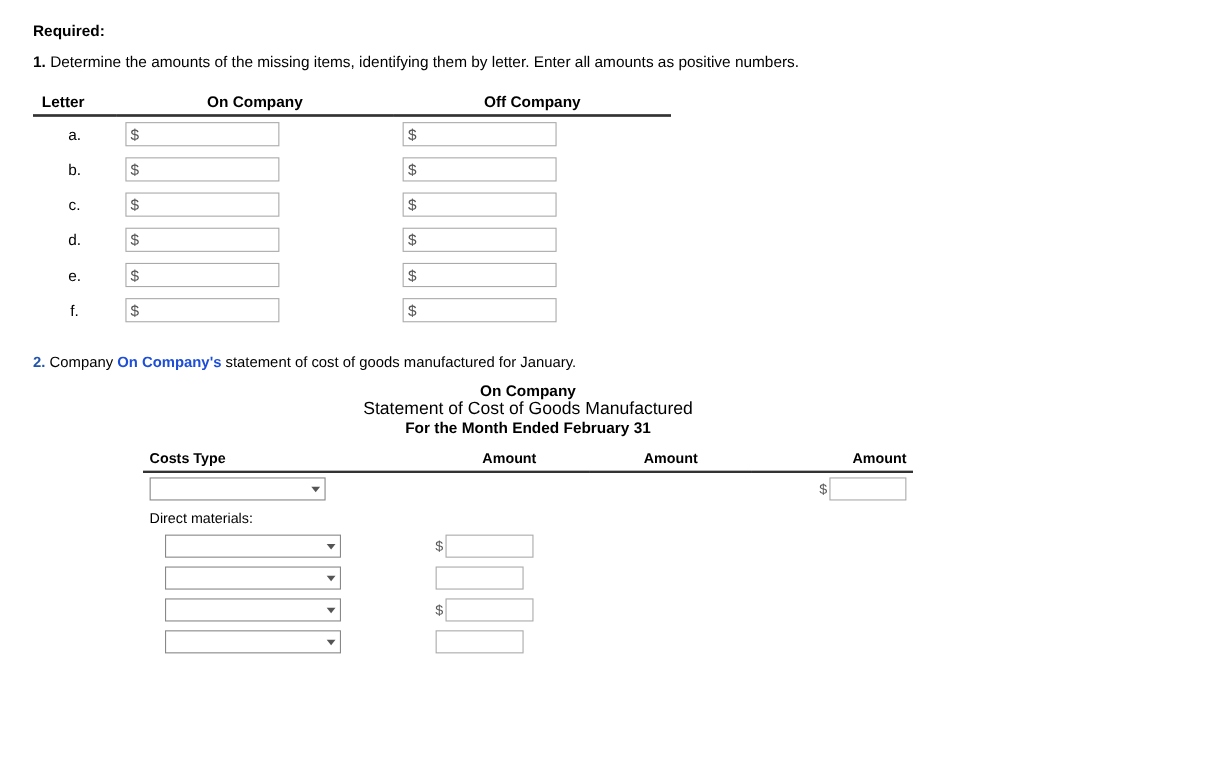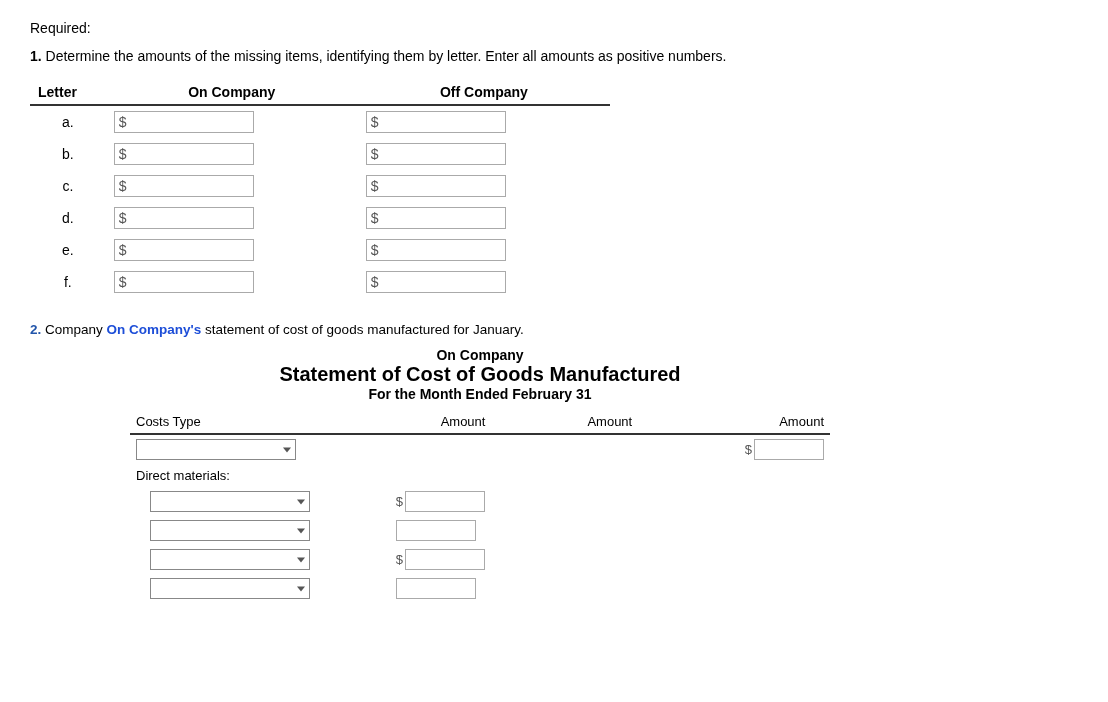--- a/index.html
+++ b/index.html
@@ -6,21 +6,21 @@
     body {
       font-family: Arial, sans-serif;
       font-size: 14px;
       background: #fff;
       color: #000;
       padding: 20px 30px;
       width: 1108px;
       min-height: 702px;
     }
     .required-label {
-      font-weight: normal;
+      font-weight: bold;
       margin-bottom: 12px;
     }
     .instruction {
       margin-bottom: 16px;
       font-size: 14px;
     }
     
     .part1-table {
       width: 580px;
       border-collapse: collapse;
@@ -81,33 +81,33 @@
     }
     .statement-header {
       text-align: center;
       margin-bottom: 8px;
     }
     .statement-header .company-name {
       font-weight: bold;
       font-size: 14px;
     }
     .statement-header .stmt-title {
-      font-weight: bold;
-      font-size: 20px;
+      font-weight: normal;
+      font-size: 16px;
     }
     .statement-header .stmt-period {
       font-weight: bold;
       font-size: 14px;
     }
     .stmt-table {
       width: 100%;
       border-collapse: collapse;
     }
     .stmt-table .header-row td {
-      font-weight: normal;
+      font-weight: bold;
       padding: 4px 6px;
       border-bottom: 2px solid #333;
       font-size: 13px;
     }
     .stmt-table td {
       padding: 4px 6px;
       vertical-align: middle;
       font-size: 13px;
     }
     .col-coststype { width: 230px; }

